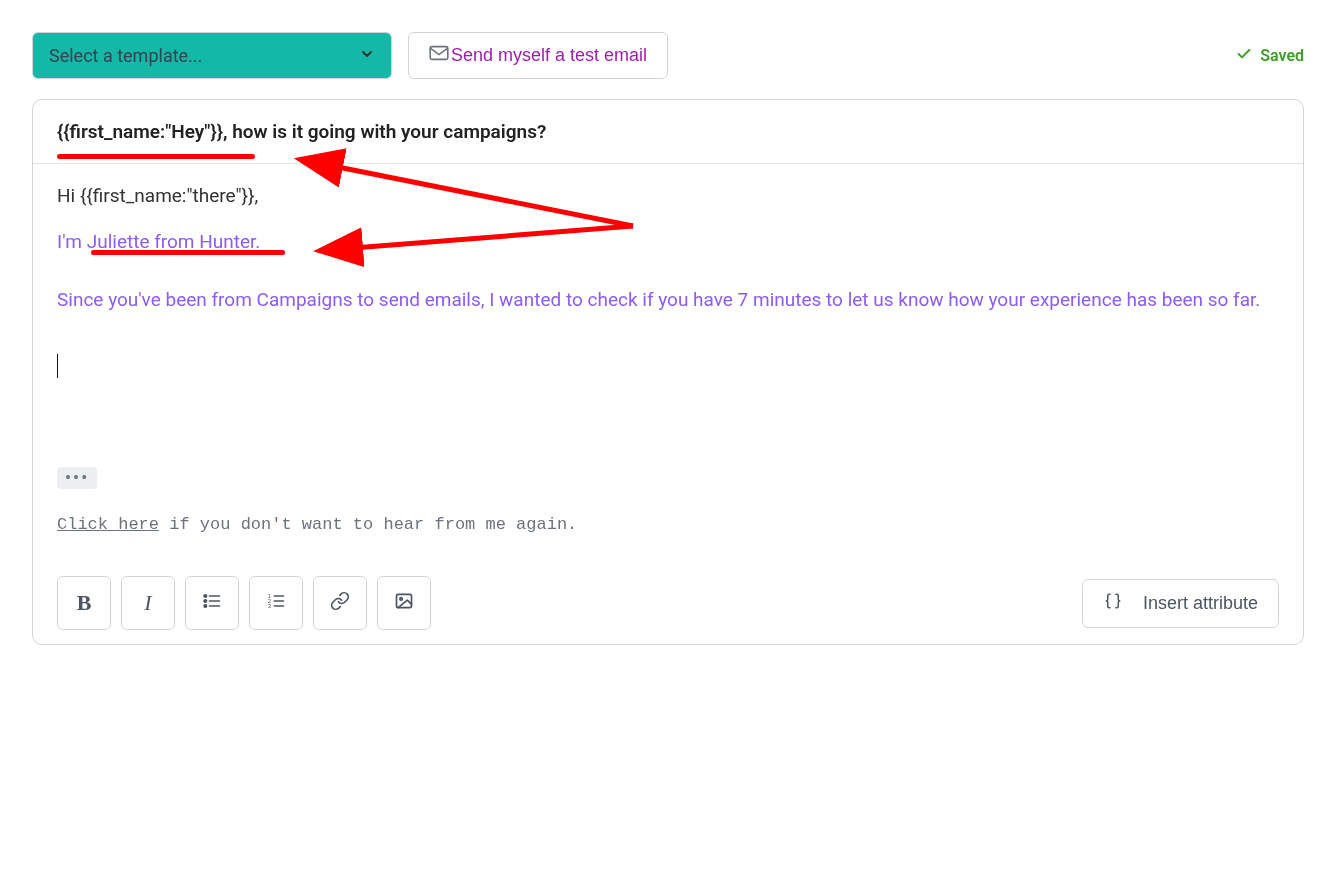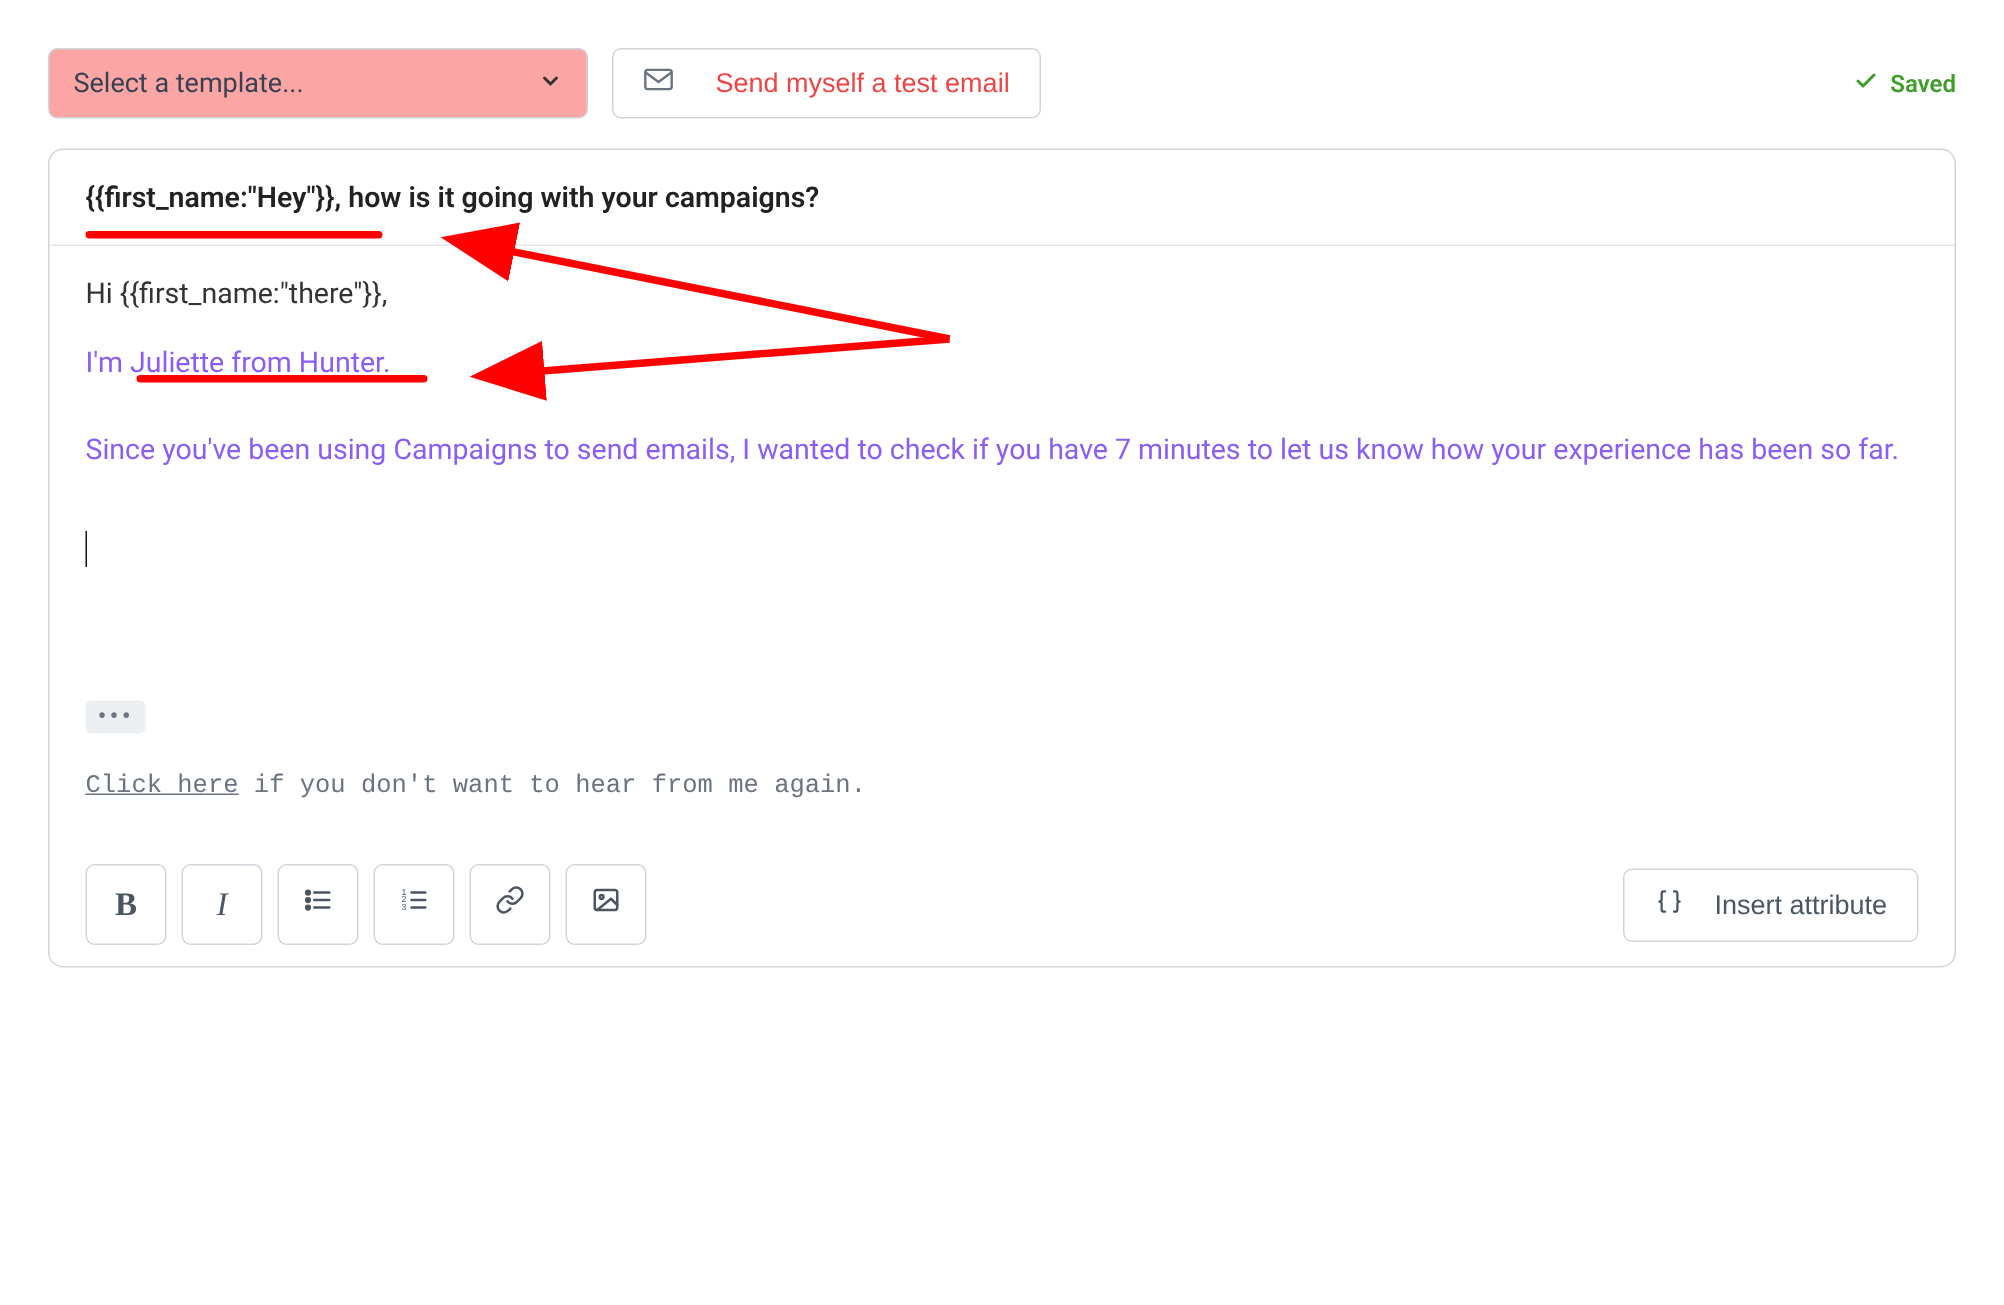--- a/index.html
+++ b/index.html
@@ -16,38 +16,38 @@
       gap: 16px;
       margin-bottom: 20px;
     }
     .template-select {
       display: flex;
       align-items: center;
       justify-content: space-between;
       border: 1px solid #d1d5db;
       border-radius: 6px;
       padding: 12px 16px;
-      background: #fca5a5;
+      background: #14b8a6;
       cursor: pointer;
       min-width: 360px;
       font-size: 18px;
       color: #374151;
     }
     .template-select .chev { font-size: 14px; color: #333; }
     .test-email-btn {
       display: flex;
       align-items: center;
-      gap: 28px;
+      gap: 2px;
       border: 1px solid #d1d5db;
       border-radius: 6px;
       padding: 12px 20px;
       background: #fff;
       cursor: pointer;
       font-size: 18px;
-      color: #ef4444;
+      color: #a21caf;
     }
     .test-email-btn svg { flex-shrink: 0; }
     .saved-status {
       margin-left: auto;
       display: flex;
       align-items: center;
       gap: 8px;
       color: #3f9e2a;
       font-weight: 600;
       font-size: 16px;
@@ -191,21 +191,21 @@
 <div class="editor">
   <div class="subject-line">
     <span>{{first_name:"Hey"}}, how is it going with your campaigns?</span>
   </div>
   <div class="greeting-line">
     <span>Hi {{first_name:"there"}},</span>
   </div>
   <div class="body-content">
     <p>I'm Juliette from Hunter.</p>
     <p>
-      <span>Since you've been using </span><strong>Campaigns</strong><span> to send emails, I wanted to check if you have 7 minutes to let us know how your experience has been so far.</span>
+      <span>Since you've been from </span><strong>Campaigns</strong><span> to send emails, I wanted to check if you have 7 minutes to let us know how your experience has been so far.</span>
     </p>
     <span class="cursor-line"></span>
   </div>
   <div class="ellipsis-badge">•••</div>
   <div class="unsubscribe">
     <span class="click">Click here</span><span> if you don't want to hear from me again.</span>
   </div>
   <div class="toolbar">
     <button class="tool-btn bold">B</button>
     <button class="tool-btn italic">I</button>

